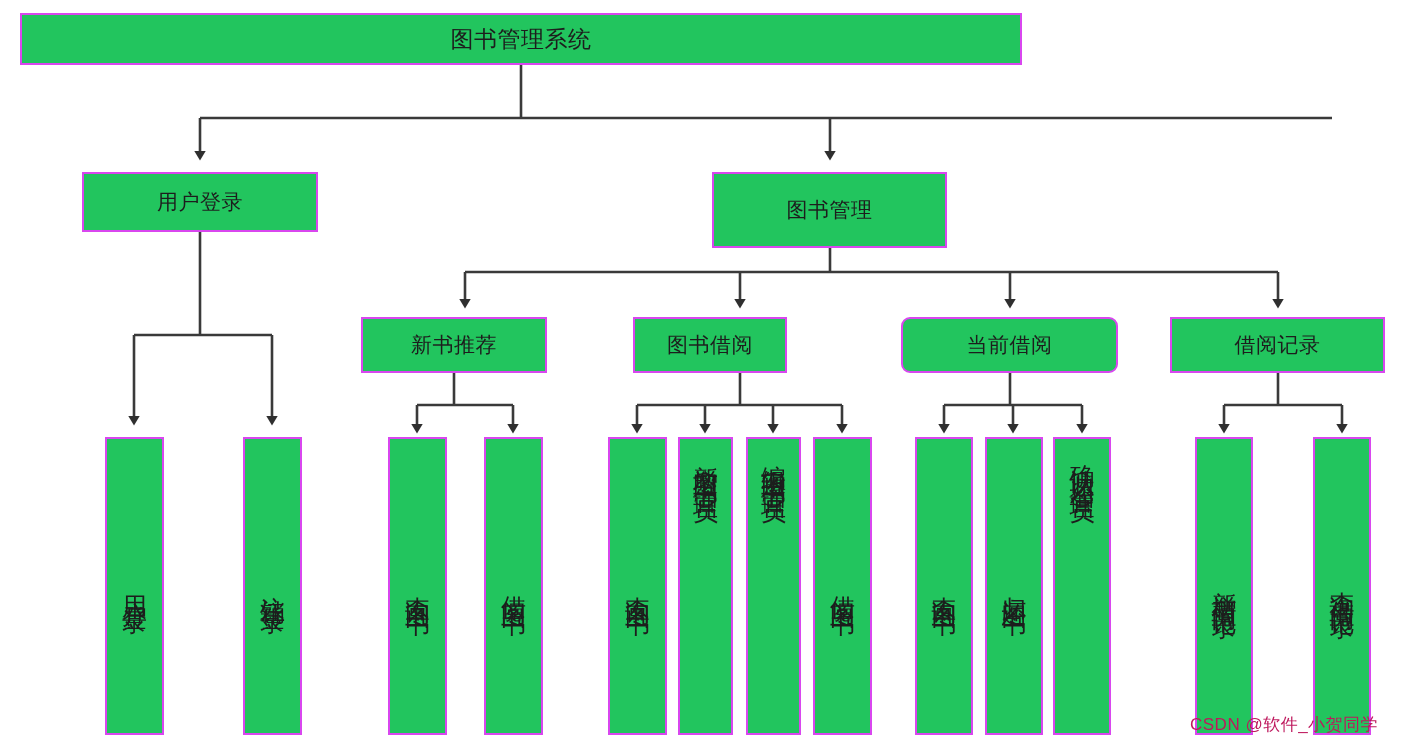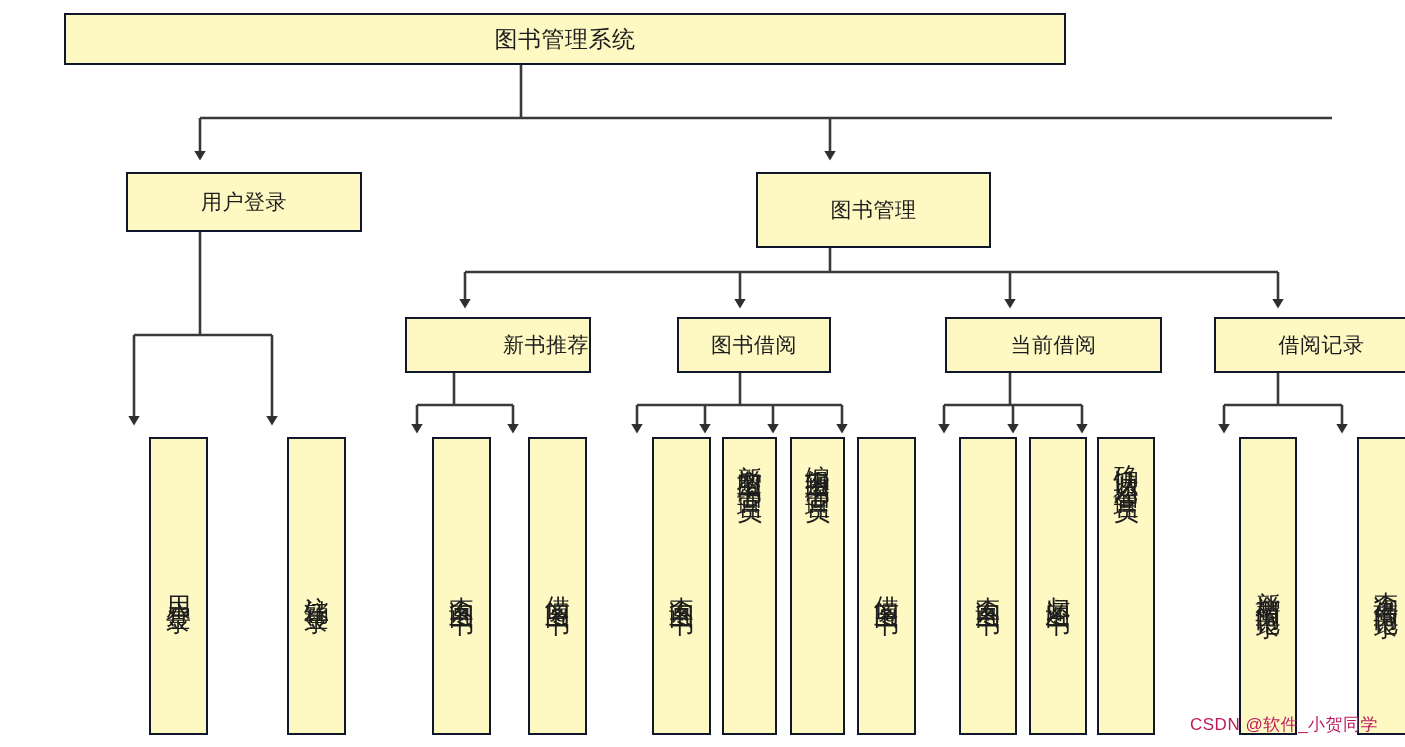--- a/index.html
+++ b/index.html
@@ -21,28 +21,27 @@
     position: absolute;
     left: 0;
     top: 0;
     width: 1405px;
     height: 747px;
     pointer-events: none;
   }
   .node {
     position: absolute;
     box-sizing: border-box;
-    background: #fef9c3;
-    border: 2px solid #0f172a;
+    background: #22c55e;
+    border: 2px solid #d946ef;
     display: flex;
     align-items: center;
     justify-content: center;
     color: #1d1d1d;
     z-index: 2;
-    margin-left: 44px;
   }
   .node-label {
     display: block;
     text-align: center;
     line-height: 1.08;
   }
   
   .h-node .node-label {
     writing-mode: horizontal-tb;
     letter-spacing: 0.5px;
@@ -145,27 +144,27 @@
     <span class="node-label">图书管理系统</span>
   </div>
 
   <div class="node h-node lvl1" style="left:82px; top:172px; width:236px; height:60px;">
     <span class="node-label">用户登录</span>
   </div>
   <div class="node h-node lvl1" style="left:712px; top:172px; width:235px; height:76px;">
     <span class="node-label">图书管理</span>
   </div>
 
-  <div class="node h-node lvl2" style="left:361px; top:317px; width:186px; height:56px;justify-content:flex-end;">
+  <div class="node h-node lvl2" style="left:361px; top:317px; width:186px; height:56px;">
     <span class="node-label">新书推荐</span>
   </div>
   <div class="node h-node lvl2" style="left:633px; top:317px; width:154px; height:56px;">
     <span class="node-label">图书借阅</span>
   </div>
-  <div class="node h-node lvl2" style="left:901px; top:317px; width:217px; height:56px;">
+  <div class="node h-node lvl2" style="left:901px; top:317px; width:217px; height:56px;border-radius:9px;">
     <span class="node-label">当前借阅</span>
   </div>
   <div class="node h-node lvl2" style="left:1170px; top:317px; width:215px; height:56px;justify-content:center;">
     <span class="node-label">借阅记录</span>
   </div>
 
   <div class="node v-node centered" style="left:105px; top:437px; width:59px; height:298px;">
     <span class="node-label">用户登录</span>
   </div>
   <div class="node v-node centered" style="left:243px; top:437px; width:59px; height:298px;">

